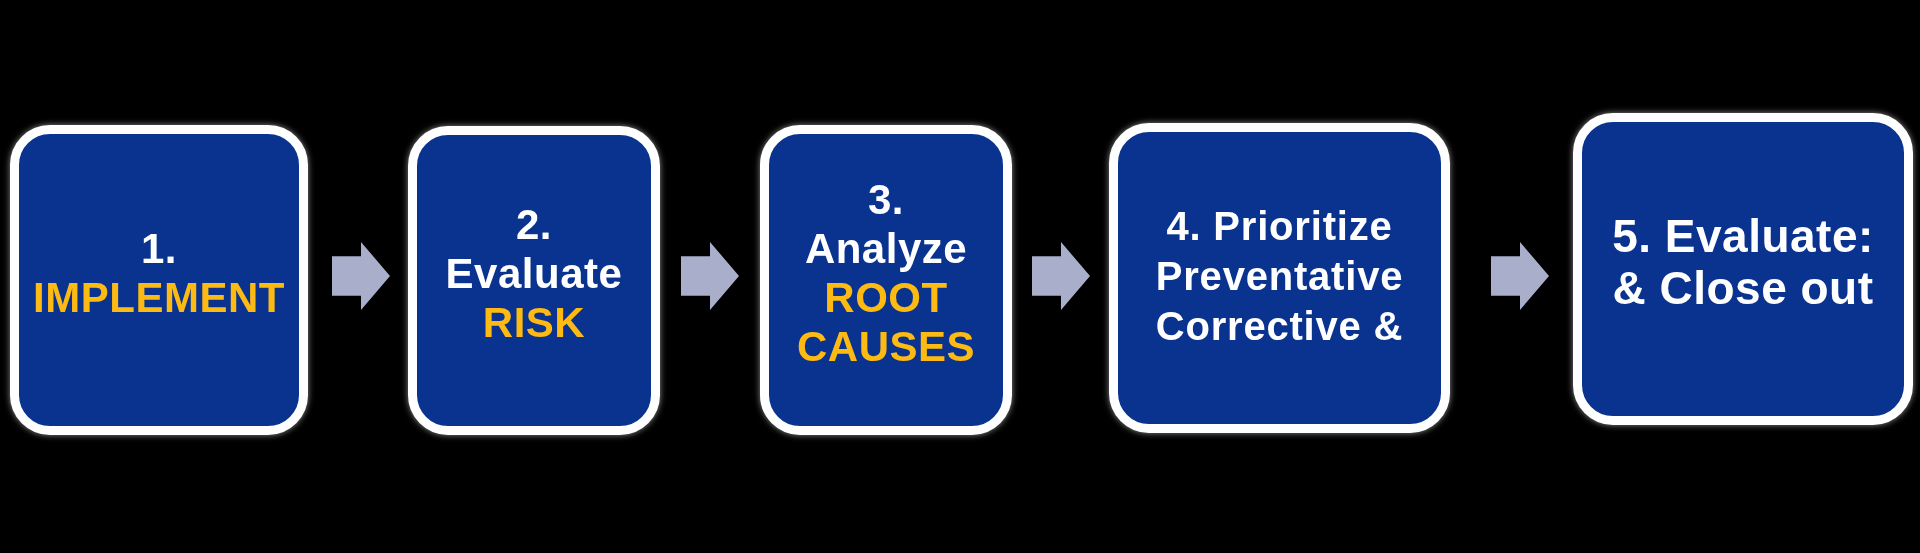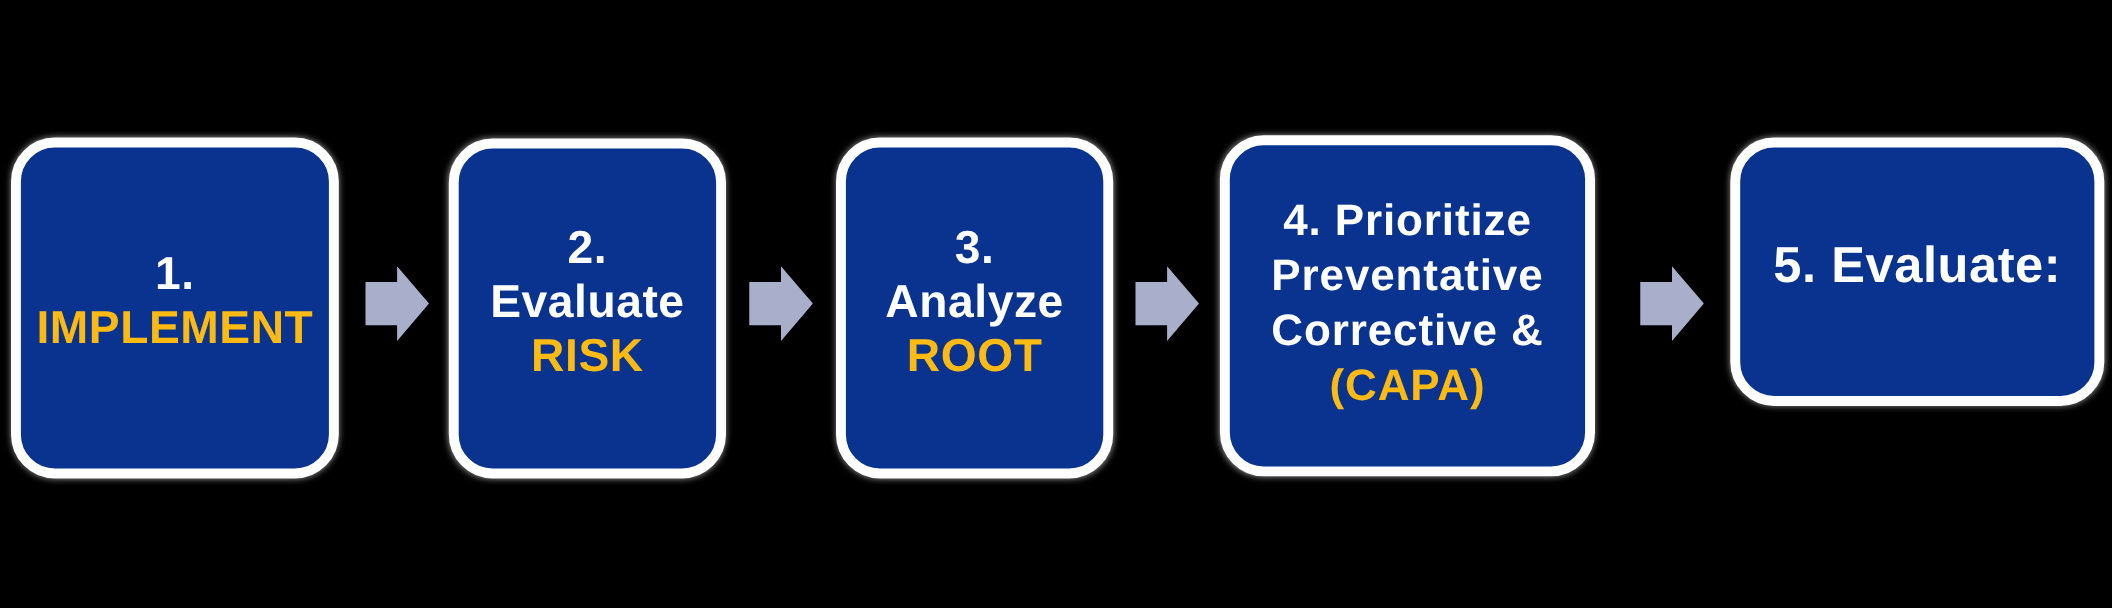--- a/index.html
+++ b/index.html
@@ -29,21 +29,21 @@
     color:#FFFFFF;
     letter-spacing:0.5px;
     white-space:nowrap;
   }
   .line.accent{color:#FDBA12;}
   
   #box1{left:10px;  top:125px; width:298px; height:310px;}
   #box2{left:408px; top:126px; width:252px; height:309px;}
   #box3{left:760px; top:125px; width:252px; height:310px;}
   #box4{left:1109px;top:123px; width:341px; height:310px;}
-  #box5{left:1573px;top:125px; width:340px; height:244px;align-items:flex-end;}
+  #box5{left:1573px;top:113px; width:340px; height:312px;align-items:flex-end;}
   #box1 .line,#box2 .line,#box3 .line{font-size:42px;line-height:49px;}
   #box4 .line{font-size:40px;line-height:50px;letter-spacing:0.8px;}
   #box4 .content{transform:translateY(-2px);}
   #box5 .line{font-size:46px;line-height:52px;}
   .flow-arrow{
     position:absolute;
     top:242px;
     width:58px;height:68px;
     background:#A9AECB;
     clip-path:polygon(0 21%, 50% 21%, 50% 0, 100% 50%, 50% 100%, 50% 79%, 0 79%);
@@ -75,35 +75,36 @@
     </div>
   </div>
 
   <div class="flow-arrow" id="arrow2"></div>
 
   <div class="step-box" id="box3">
     <div class="content">
       <div class="line">3.</div>
       <div class="line">Analyze</div>
       <div class="line accent">ROOT</div>
+      <div class="line accent">CAUSES</div>
     </div>
   </div>
 
   <div class="flow-arrow" id="arrow3"></div>
 
   <div class="step-box" id="box4">
     <div class="content">
       <div class="line">4. Prioritize</div>
       <div class="line">Preventative</div>
       <div class="line">Corrective &amp;</div>
-      <div class="line accent">(CAPA)</div>
     </div>
   </div>
 
   <div class="flow-arrow" id="arrow4"></div>
 
   <div class="step-box" id="box5">
     <div class="content">
       <div class="line">5. Evaluate:</div>
+      <div class="line">&amp; Close out</div>
     </div>
   </div>
 
 </div>
 
 </body></html>

